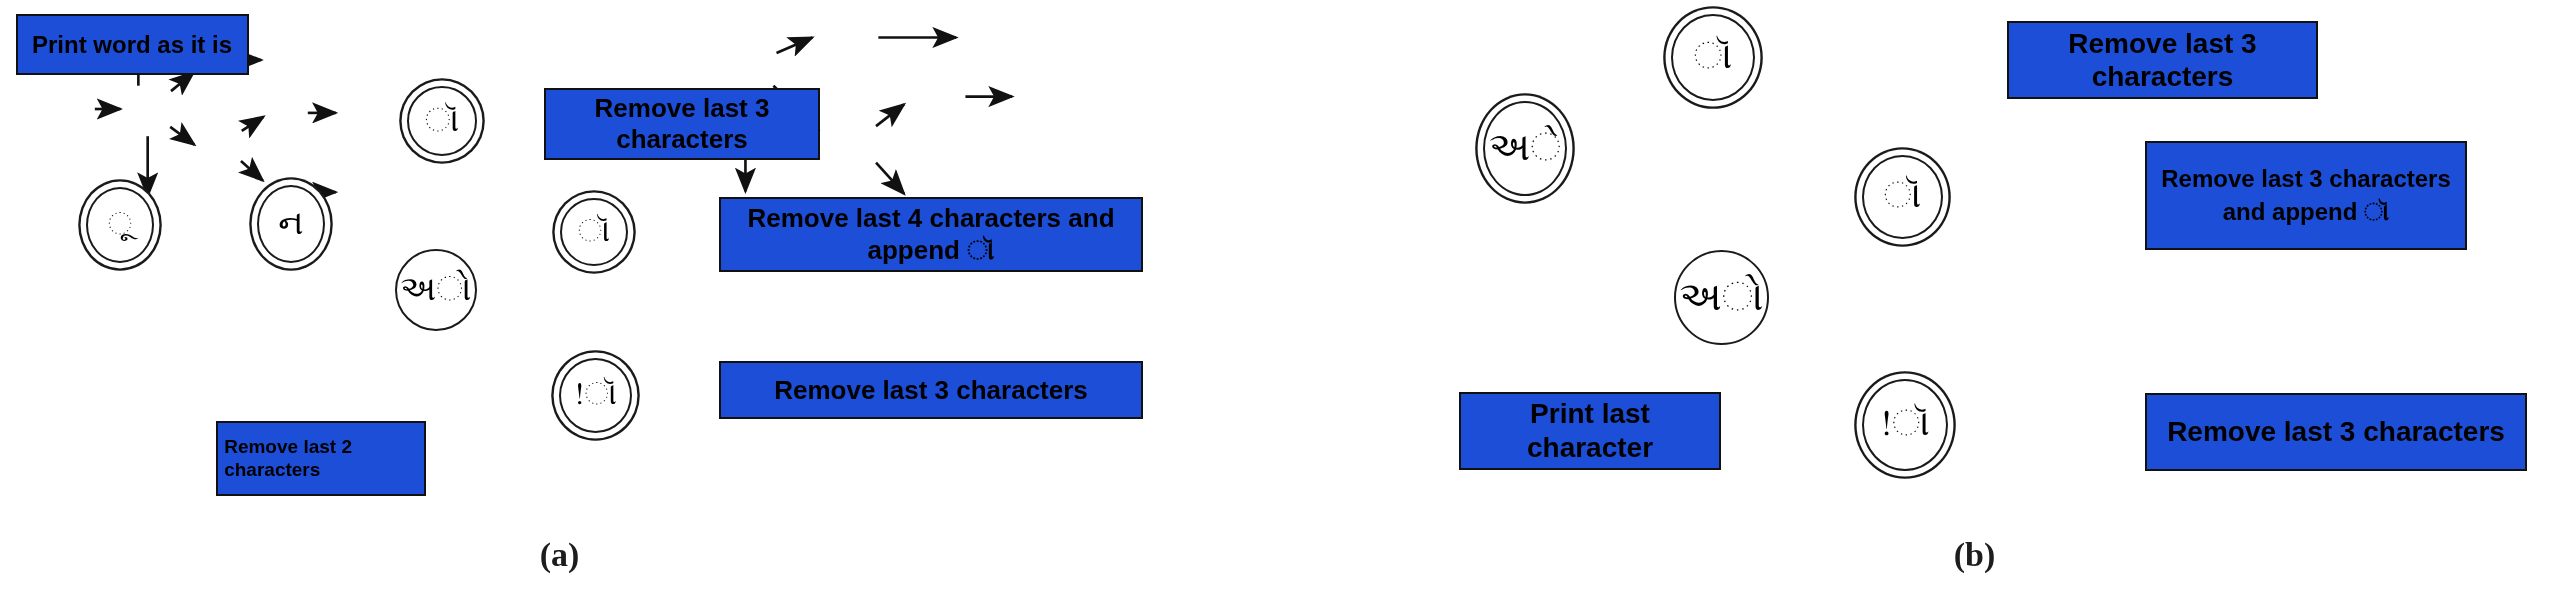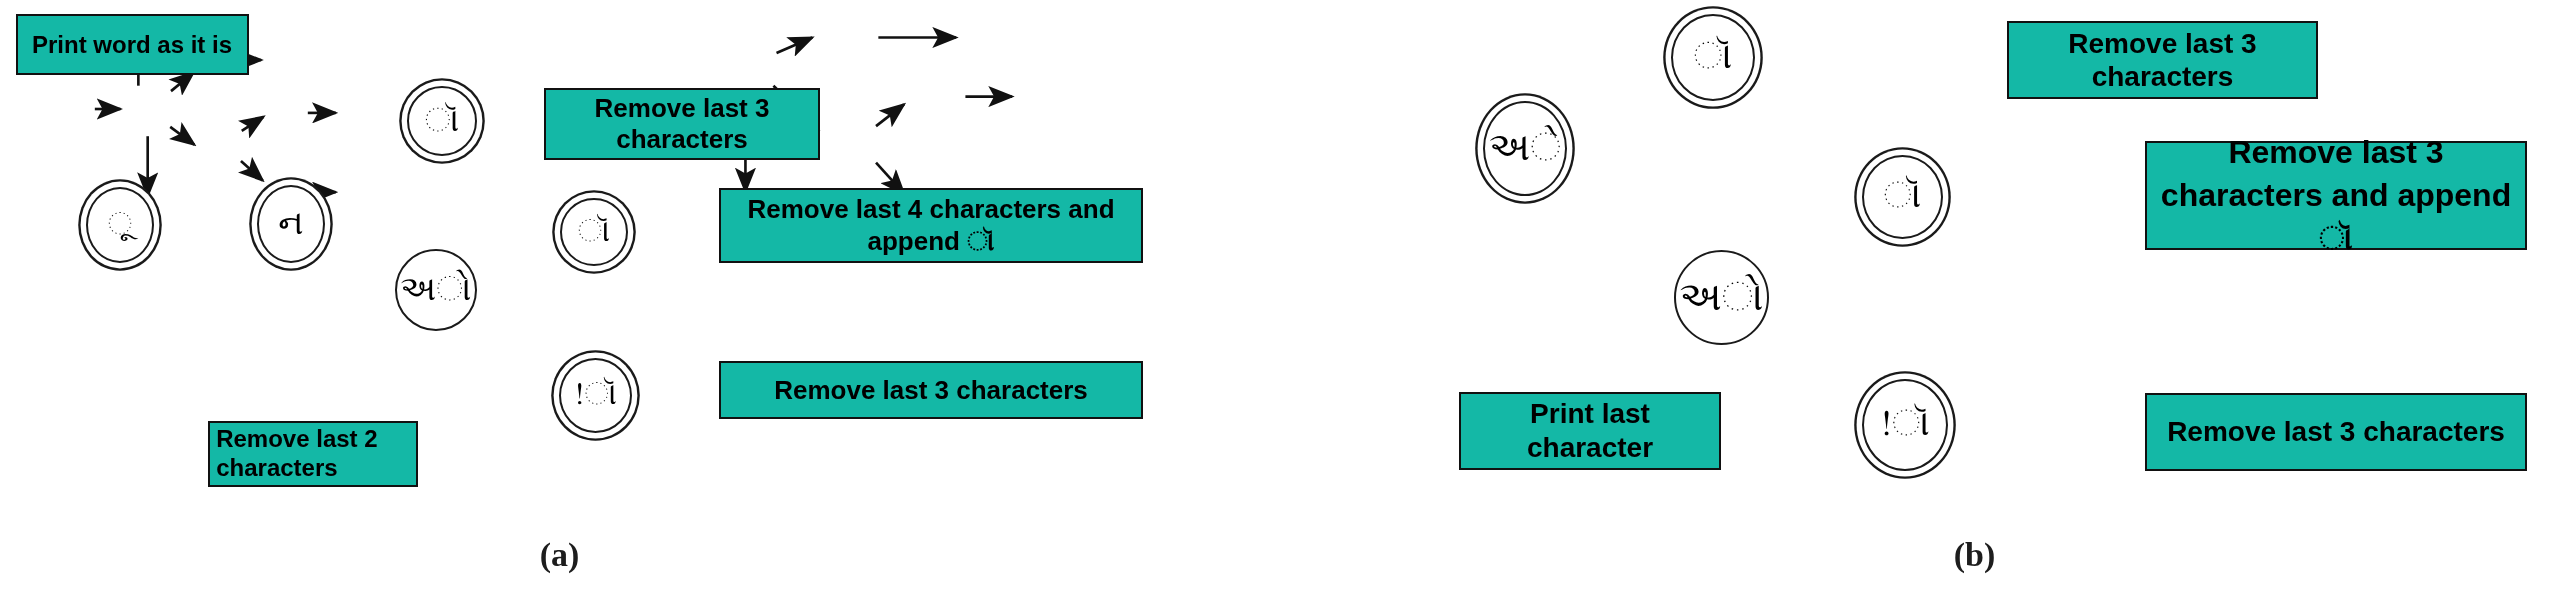--- a/index.html
+++ b/index.html
@@ -32,21 +32,21 @@
     font-family:"Liberation Sans", sans-serif;
     font-weight:500;
     display:block;
     transform:translateY(-1.6px);
   }
 
   
   .box{
     position:absolute;
     border:2.3px solid #111;
-    background:#14b8a6;
+    background:#1d4ed8;
     box-sizing:border-box;
     display:flex;align-items:center;justify-content:center;
     text-align:center;
     font-weight:bold;
     color:#000;
     padding:3.1px 7.8px;
   }
   .box .txt{display:block;width:100%;}
 
   
@@ -95,29 +95,29 @@
   </svg>
 
   <div class="box" style="left:15.5px;top:14px;width:233px;height:61px;font-size:24px;line-height:1.14;">
     <span class="txt">Print word as it is</span>
   </div>
 
   <div class="box" style="left:544px;top:88px;width:276px;height:72px;font-size:26px;line-height:1.18;">
     <span class="txt">Remove last 3 characters</span>
   </div>
 
-  <div class="box" style="left:719px;top:188px;width:424px;height:75px;font-size:26px;line-height:1.2;">
+  <div class="box" style="left:719px;top:197px;width:424px;height:75px;font-size:26px;line-height:1.2;">
     <span class="txt">Remove last 4 characters and append ૉ</span>
   </div>
 
   <div class="box" style="left:719px;top:361px;width:424px;height:58px;font-size:26px;line-height:1.16;">
     <span class="txt">Remove last 3 characters</span>
   </div>
 
-  <div class="box" style="left:208px;top:421px;width:210px;height:66px;font-size:24px;line-height:1.2;
+  <div class="box" style="left:216px;top:421px;width:210px;height:75px;font-size:19px;line-height:1.2;
               justify-content:flex-start;text-align:left;padding-left:6.2px;">
     <span class="txt" style="text-align:left;">Remove last 2 characters</span>
   </div>
 
   <div class="node accept" style="left:86px;top:187px;width:68px;height:76px;">
     <span class="glyph" style="font-size:31px;">ૂ</span>
   </div>
 
   <div class="node accept" style="left:257px;top:185px;width:68px;height:78px;">
     <span class="glyph" style="font-size:34px;">ન</span>
@@ -138,21 +138,21 @@
   <div class="node accept" style="left:559px;top:358px;width:73px;height:75px;">
     <span class="glyph" style="font-size:31px;">!ૉ</span>
   </div>
 
   <div class="caption" style="left:482px;top:536px;width:155px;">(a)</div>
 
   <div class="box" style="left:2007px;top:21px;width:311px;height:78px;font-size:28px;line-height:1.18;">
     <span class="txt">Remove last 3 characters</span>
   </div>
 
-  <div class="box" style="left:2145px;top:141px;width:382px;height:109px;font-size:32px;line-height:1.35;">
+  <div class="box" style="left:2145px;top:141px;width:322px;height:109px;font-size:24px;line-height:1.35;">
     <span class="txt">Remove last 3 characters and append ૉ</span>
   </div>
 
   <div class="box" style="left:1459px;top:392px;width:262px;height:78px;font-size:28px;line-height:1.2;">
     <span class="txt">Print last character</span>
   </div>
 
   <div class="box" style="left:2145px;top:393px;width:382px;height:78px;font-size:28px;line-height:1.2;">
     <span class="txt">Remove last 3 characters</span>
   </div>

